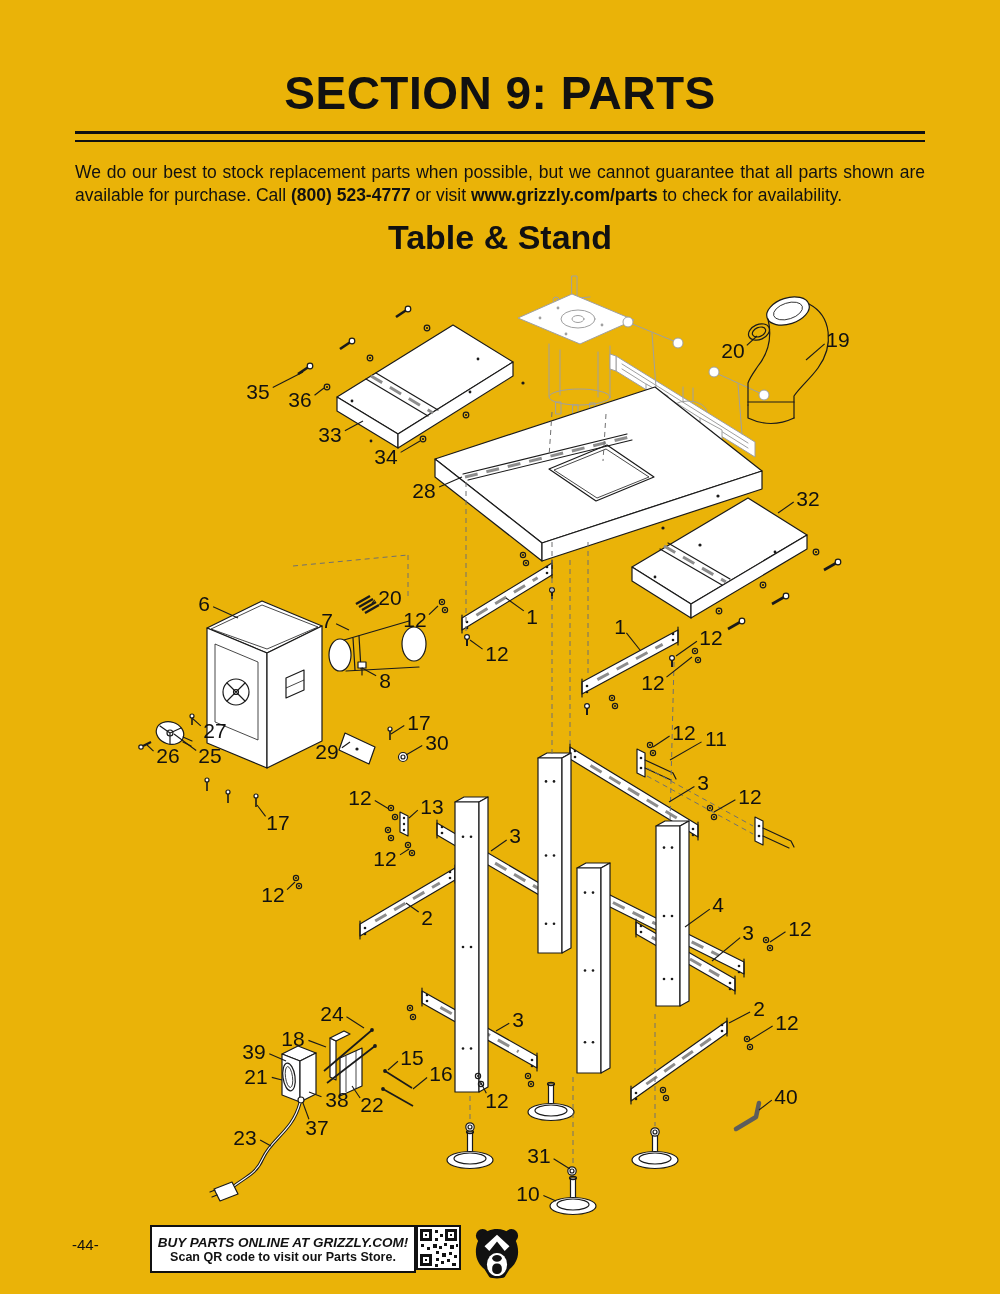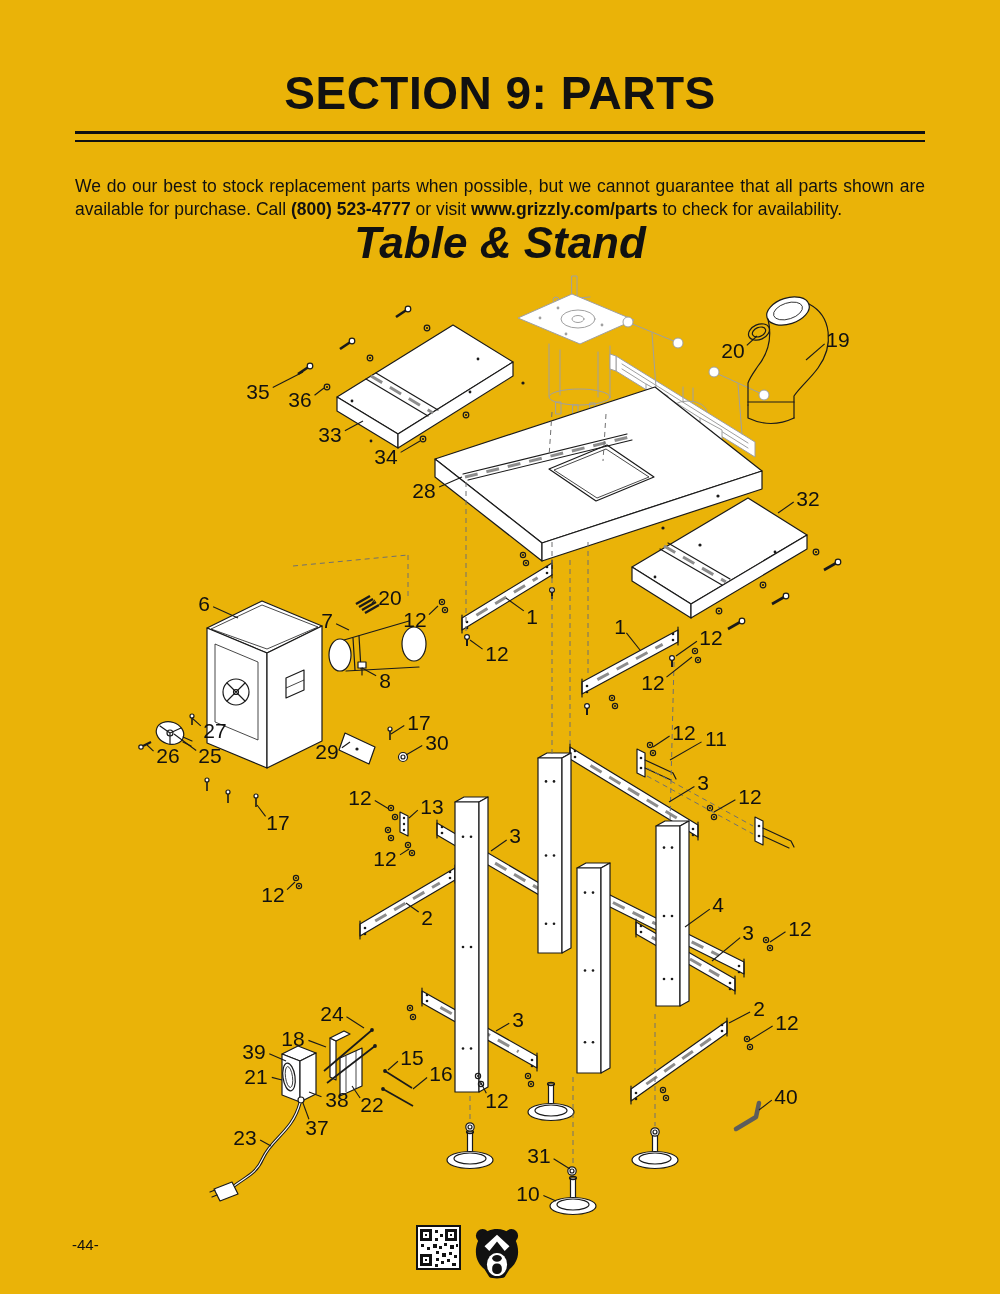--- a/index.html
+++ b/index.html
@@ -2,25 +2,25 @@
 <html><head>
 <meta charset="utf-8">
 <style>
   html,body{margin:0;padding:0;background:#e8e8e8;}
   .page{position:relative;width:1000px;height:1294px;background:#eab308;margin:0 auto;
         font-family:"Liberation Sans",sans-serif;color:#111;overflow:hidden;}
   .section-title{position:absolute;top:66px;left:0;right:0;text-align:center;
         font-size:46px;font-weight:bold;letter-spacing:.5px;}
   .rule-a{position:absolute;top:131px;left:75px;width:850px;height:3px;background:#111;}
   .rule-b{position:absolute;top:140px;left:75px;width:850px;height:2px;background:#111;}
-  .intro{position:absolute;top:157px;left:75px;width:850px;font-size:17.5px;
+  .intro{position:absolute;top:143px;left:75px;width:850px;font-size:17.5px;
         line-height:23.5px;text-align:justify;}
   .intro b{font-weight:bold;}
   .diagram-title{position:absolute;top:218px;left:0;right:0;text-align:center;
-        font-size:44px;font-weight:bold;font-style:italic;}
+        font-size:34px;font-weight:bold;}
   svg.diagram{position:absolute;left:0;top:0;width:1000px;height:1294px;}
   
   .ln{fill:none;stroke:#1a1a1a;stroke-width:1.2;stroke-linejoin:round;stroke-linecap:round;}
   .fw{fill:#ffffff;stroke:#1a1a1a;stroke-width:1.2;stroke-linejoin:round;}
   .thin{fill:none;stroke:#1a1a1a;stroke-width:.8;}
   .ghost{fill:none;stroke:#a0a0a0;stroke-width:1;stroke-linejoin:round;stroke-linecap:round;}
   .ghostf{fill:#ffffff;stroke:#a0a0a0;stroke-width:1;}
   .slot{fill:none;stroke:#8d8d8d;stroke-width:3;stroke-dasharray:13 9;}
   .dsh{fill:none;stroke:#707070;stroke-width:1;stroke-dasharray:5 4;}
   .callout-text{font-family:"Liberation Sans",sans-serif;font-size:21px;fill:#111;}
@@ -892,20 +892,24 @@
         </g>
         <g>
           <line x1="543.3843831622531" y1="1195.4724901510765" x2="556" y2="1201" class="callout-line"></line>
           <text x="528" y="1200.5" text-anchor="middle" class="callout-text">10</text>
         </g>
       </g>
   </svg>
 
   <div class="page-num">-44-</div>
 
+  <div class="parts-box">
+    <div class="l1">BUY PARTS ONLINE AT GRIZZLY.COM!</div>
+    <div class="l2">Scan QR code to visit our Parts Store.</div>
+  </div>
 
   <svg class="qr" width="45" height="45" viewBox="0 0 45 45">
     <rect x="1" y="1" width="43" height="43" fill="#fff" stroke="#111" stroke-width="2"></rect>
     <g fill="#111">
       <rect x="4" y="4" width="12" height="12"></rect>
         <rect x="7" y="7" width="6" height="6" fill="#fff"></rect>
         <rect x="9" y="9" width="2" height="2"></rect>
       <rect x="29" y="4" width="12" height="12"></rect>
         <rect x="32" y="7" width="6" height="6" fill="#fff"></rect>
         <rect x="34" y="9" width="2" height="2"></rect>

